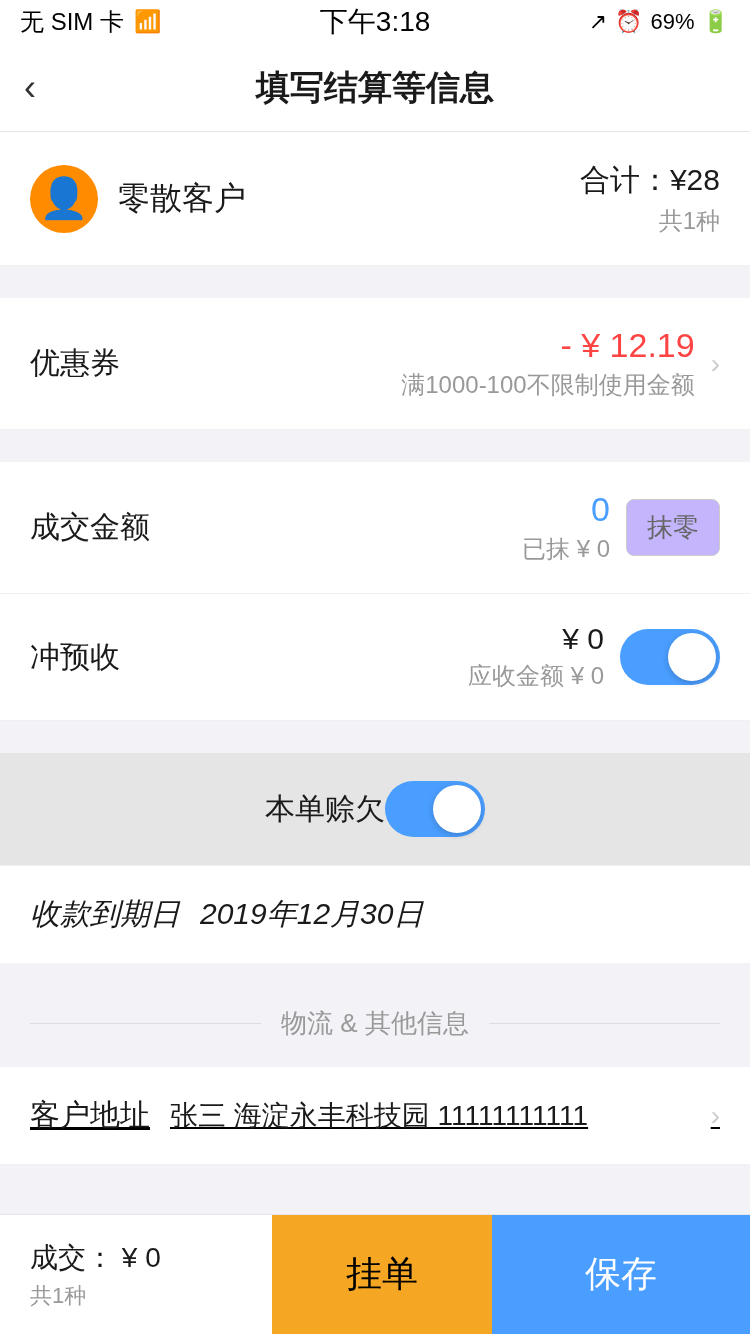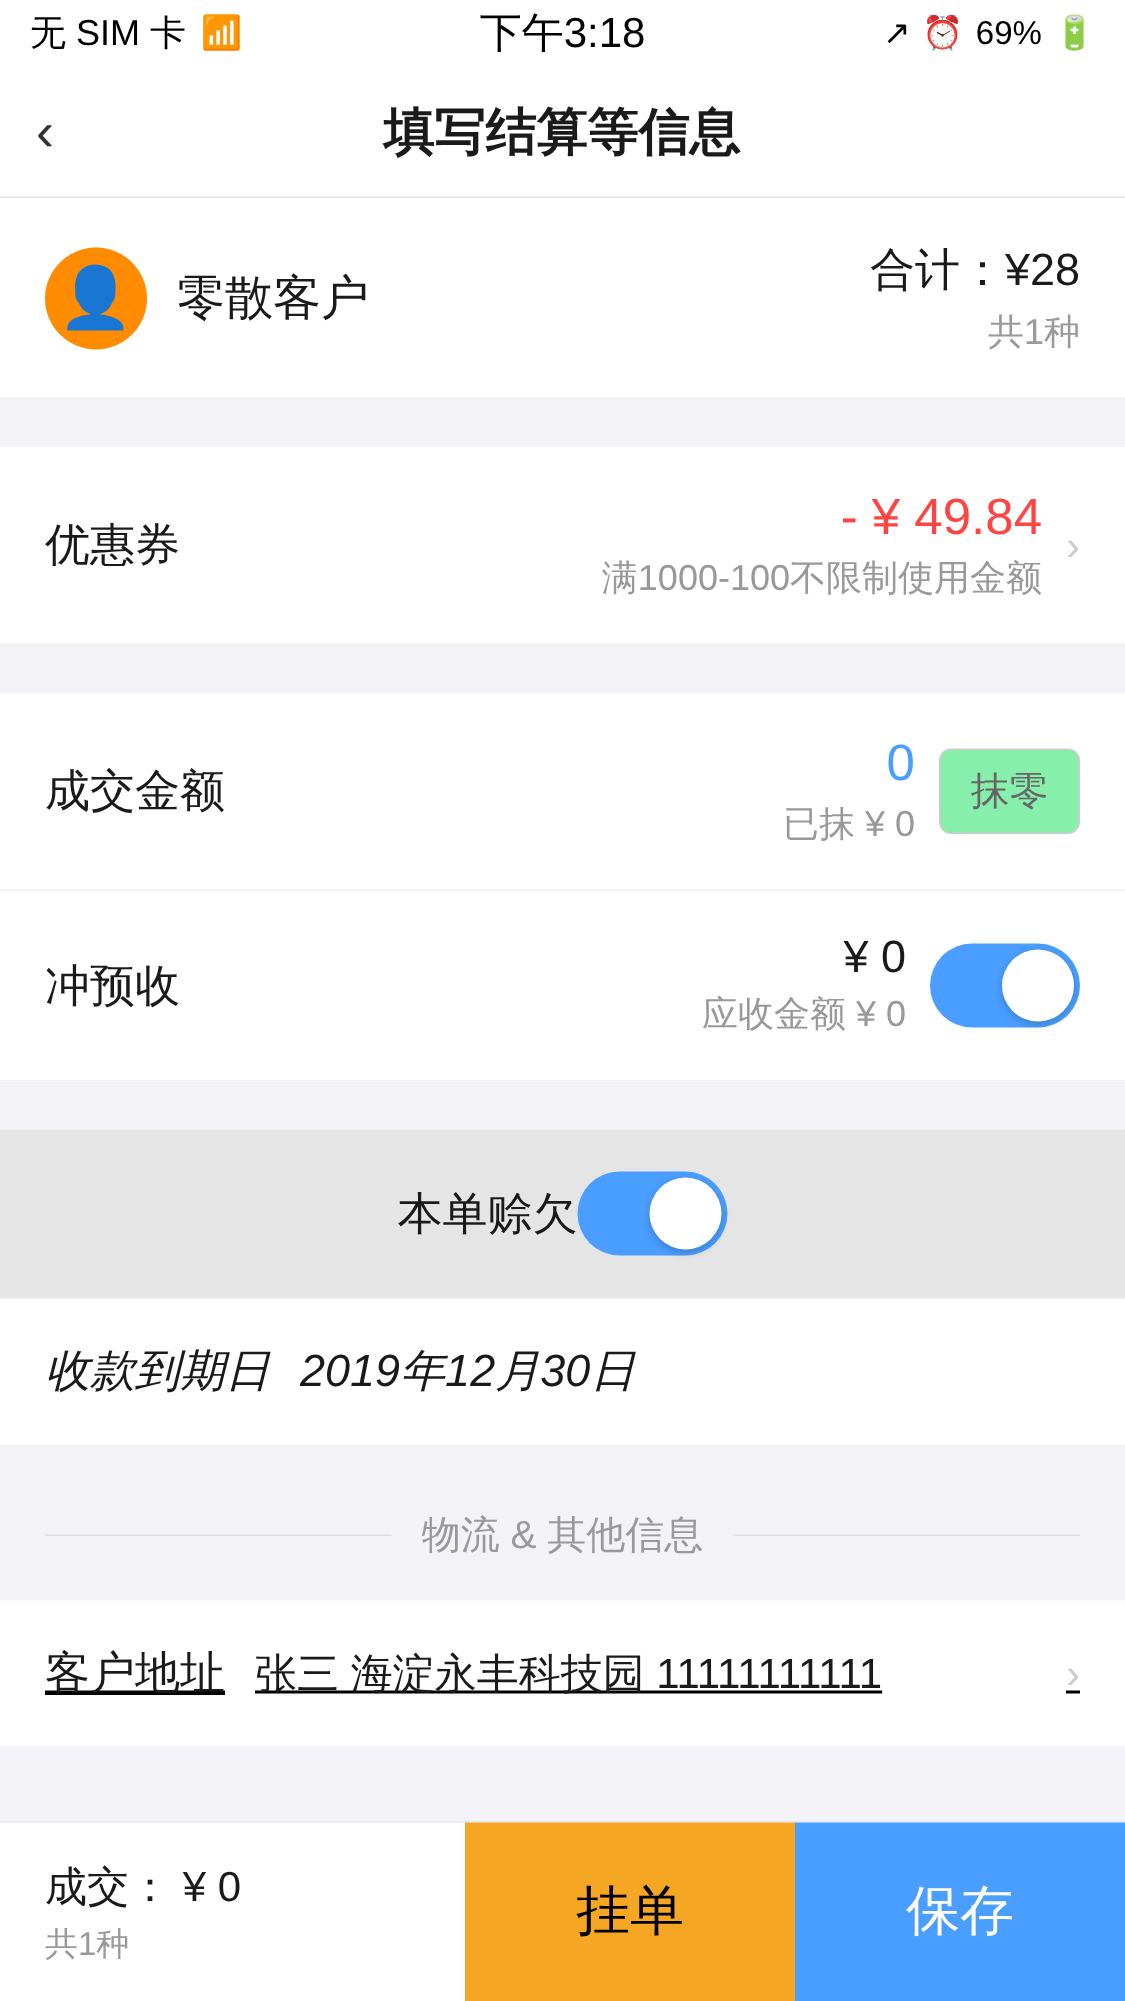--- a/index.html
+++ b/index.html
@@ -158,21 +158,21 @@
       font-size: 24px;
       color: #999;
       margin-top: 4px;
     }
     .round-btn {
       border: 1px solid #ccc;
       border-radius: 8px;
       padding: 10px 20px;
       font-size: 26px;
       color: #666;
-      background: #86efac;
+      background: #c4b5fd;
       cursor: pointer;
       white-space: nowrap;
     }
 
     
     .prepaid-amount {
       font-size: 30px;
       color: #1a1a1a;
     }
     .prepaid-receivable {
@@ -324,21 +324,21 @@
       height: 120px;
       background: #f5a623;
       color: #000000;
       font-size: 36px;
       display: flex;
       align-items: center;
       justify-content: center;
       cursor: pointer;
     }
     .btn-save {
-      width: 220px;
+      width: 258px;
       height: 120px;
       background: #4a9eff;
       color: #fff;
       font-size: 36px;
       display: flex;
       align-items: center;
       justify-content: center;
       cursor: pointer;
     }
   </style>
@@ -383,21 +383,21 @@
     </div>
   </div>
 
   <div class="section-divider"></div>
 
   <div class="card">
     <div class="row-item">
       <span class="row-label">优惠券</span>
       <div class="row-right">
         <div class="row-right-content">
-          <div class="coupon-amount">- ¥ 49.84</div>
+          <div class="coupon-amount">- ¥ 12.19</div>
           <div class="coupon-desc">满1000-100不限制使用金额</div>
         </div>
         <span class="chevron-right">›</span>
       </div>
     </div>
   </div>
 
   <div class="section-divider"></div>
 
   <div class="card">

